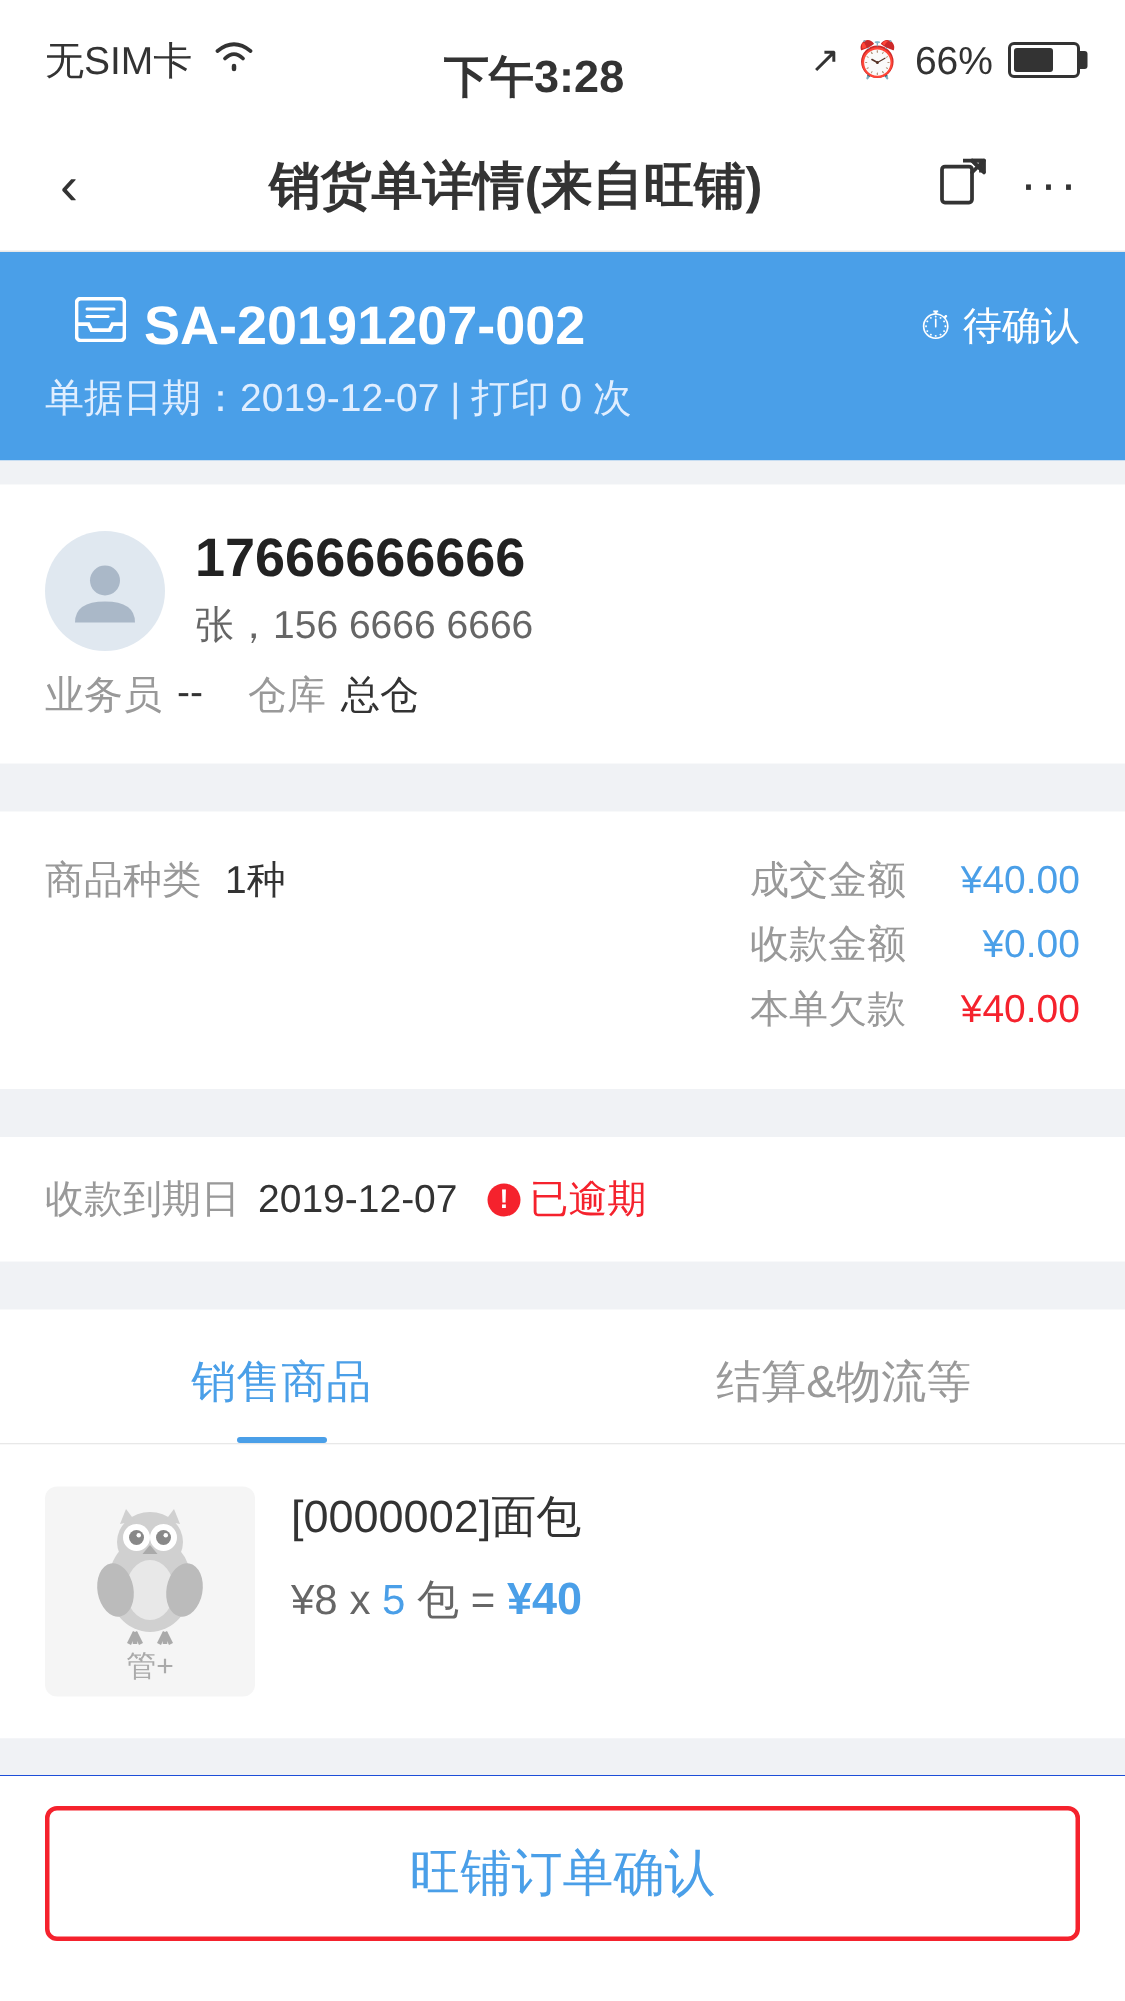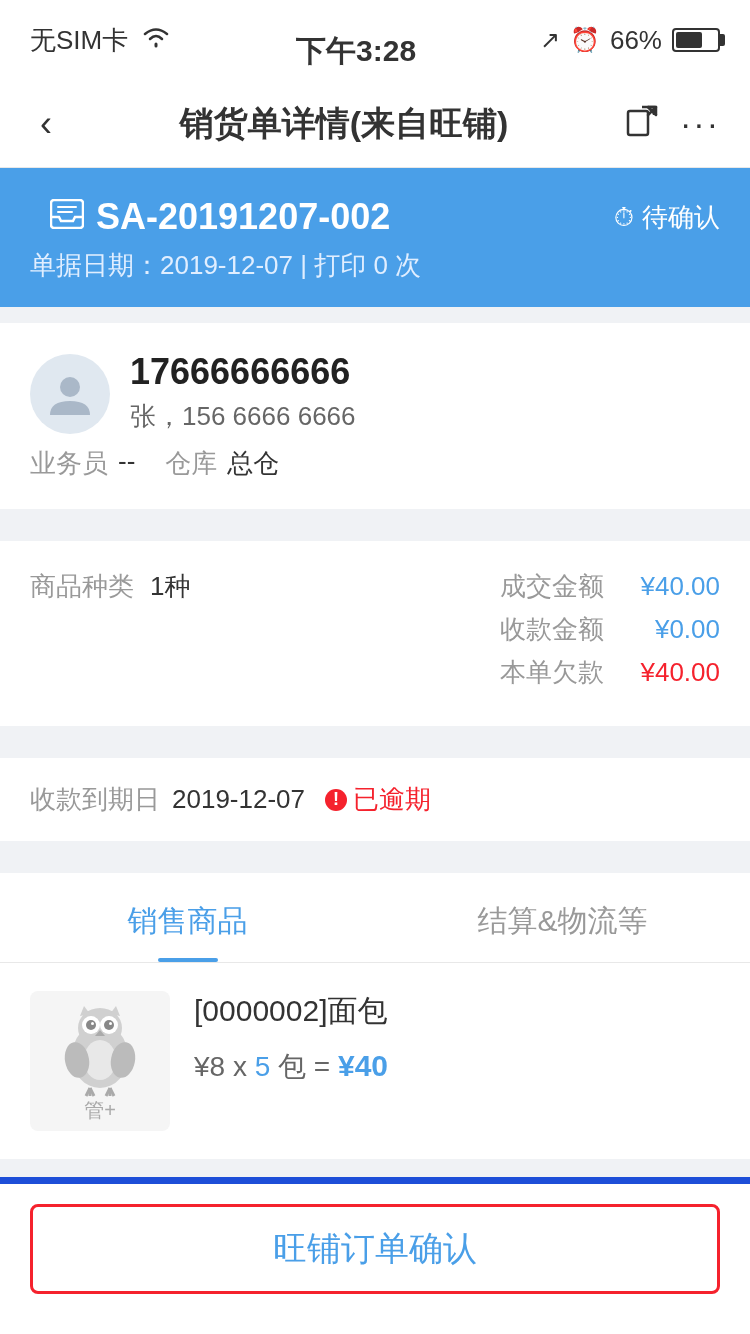--- a/index.html
+++ b/index.html
@@ -325,21 +325,21 @@
       min-height: 200px;
     }
 
     
     .bottom-btn-area {
       position: fixed;
       bottom: 0;
       width: 750px;
       background: #fff;
       padding: 20px 30px 40px;
-      border-top: 7px solid #1d4ed8;
+      border-top: 1px solid #1d4ed8;
     }
     .confirm-btn {
       width: 100%;
       height: 90px;
       border: 3px solid #f5222d;
       border-radius: 8px;
       background: #fff;
       color: #4a9fe8;
       font-size: 34px;
       font-weight: 500;

